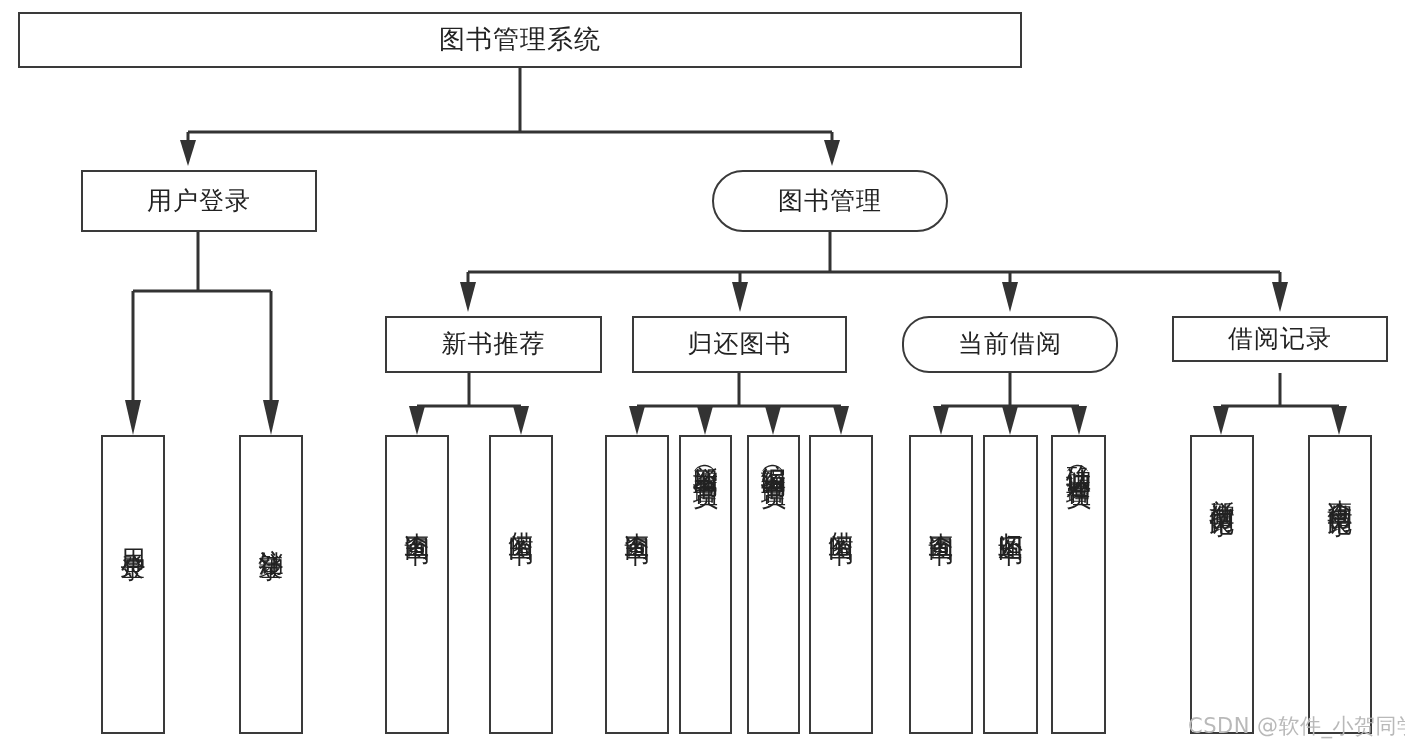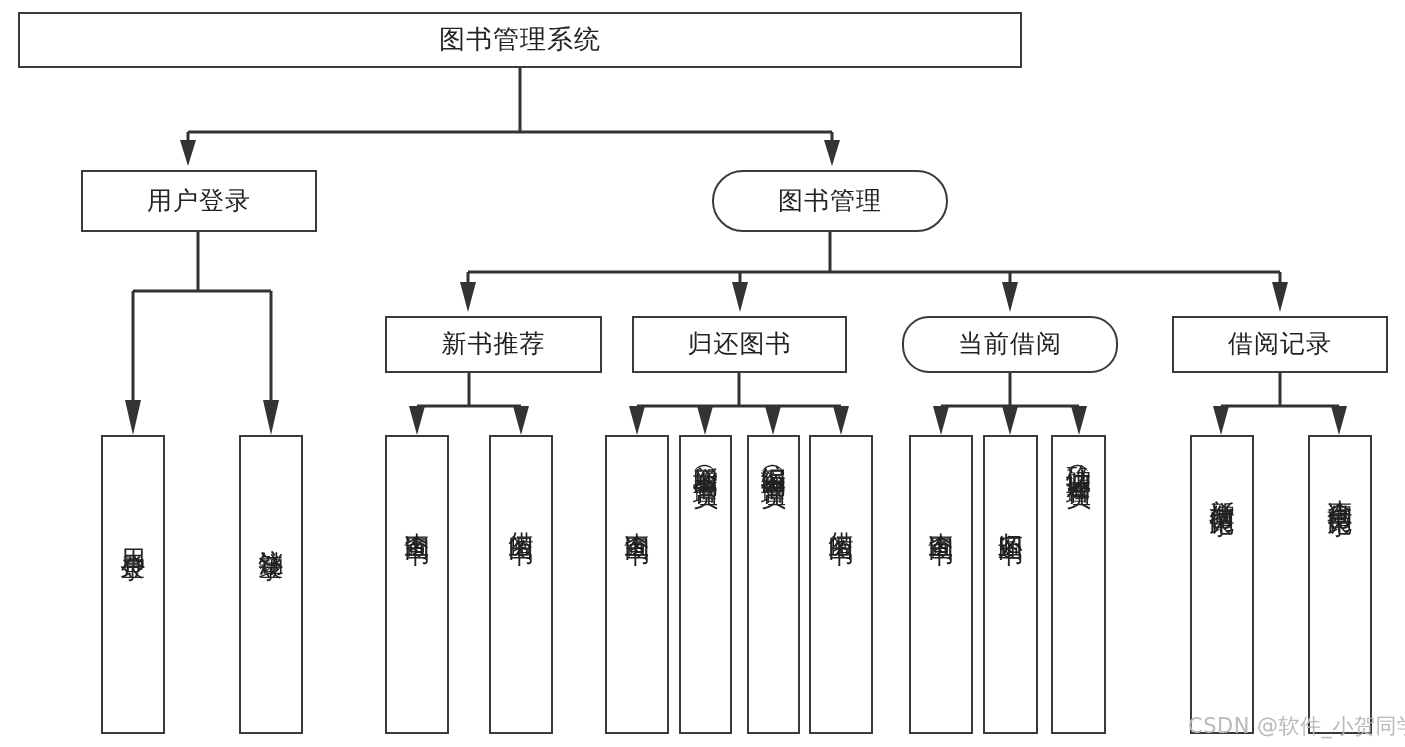--- a/index.html
+++ b/index.html
@@ -170,21 +170,21 @@
   </div>
 
   <div class="node h" style="left:632px; top:316px; width:215px; height:57px;">
     <span class="lbl">归还图书</span>
   </div>
 
   <div class="node h" style="left:902px; top:316px; width:216px; height:57px;border-radius:27px;">
     <span class="lbl">当前借阅</span>
   </div>
 
-  <div class="node h" style="left:1172px; top:316px; width:216px; height:57px;">
+  <div class="node h" style="left:1172px; top:316px; width:216px; height:46px;">
     <span class="lbl">借阅记录</span>
   </div>
 
   <div class="node v" style="left:101px; top:435px; width:64px; height:299px; padding-top:92px;">
     <span class="lbl">用户登录</span>
   </div>
 
   <div class="node v" style="left:239px; top:435px; width:64px; height:299px; padding-top:92px;">
     <span class="lbl">注销登录</span>
   </div>

